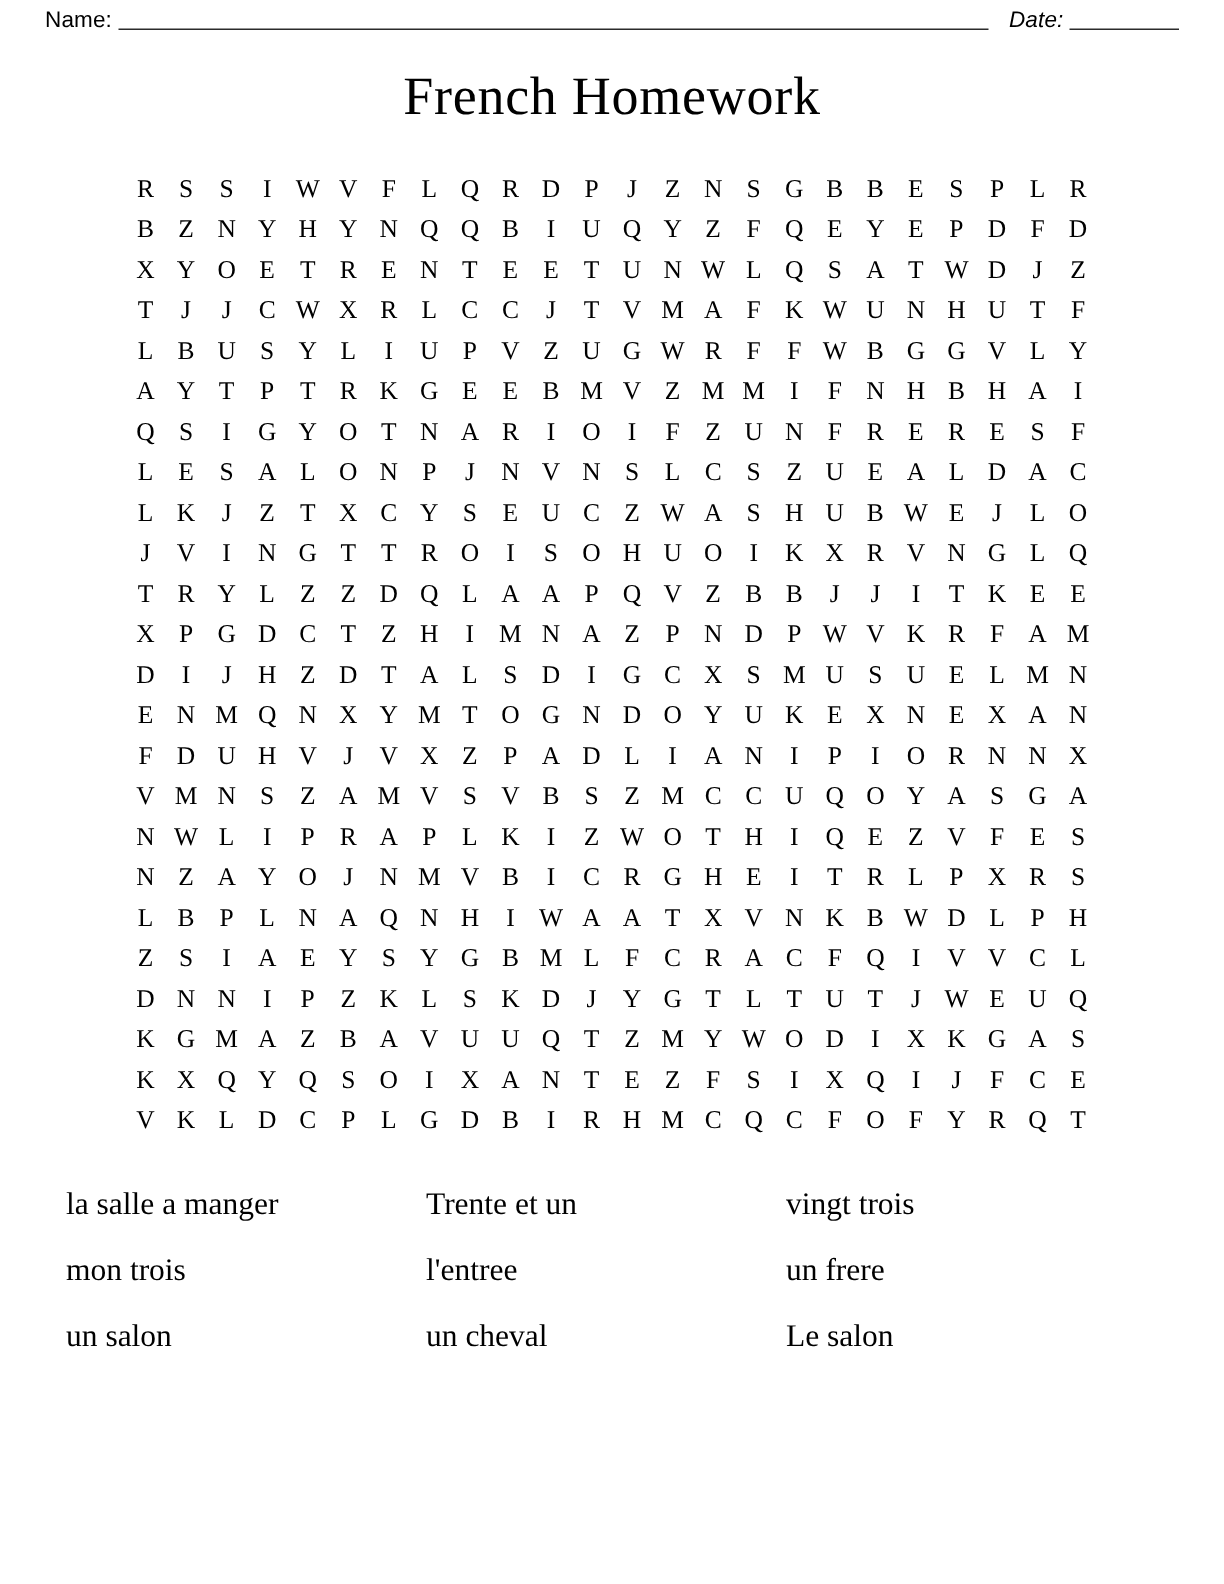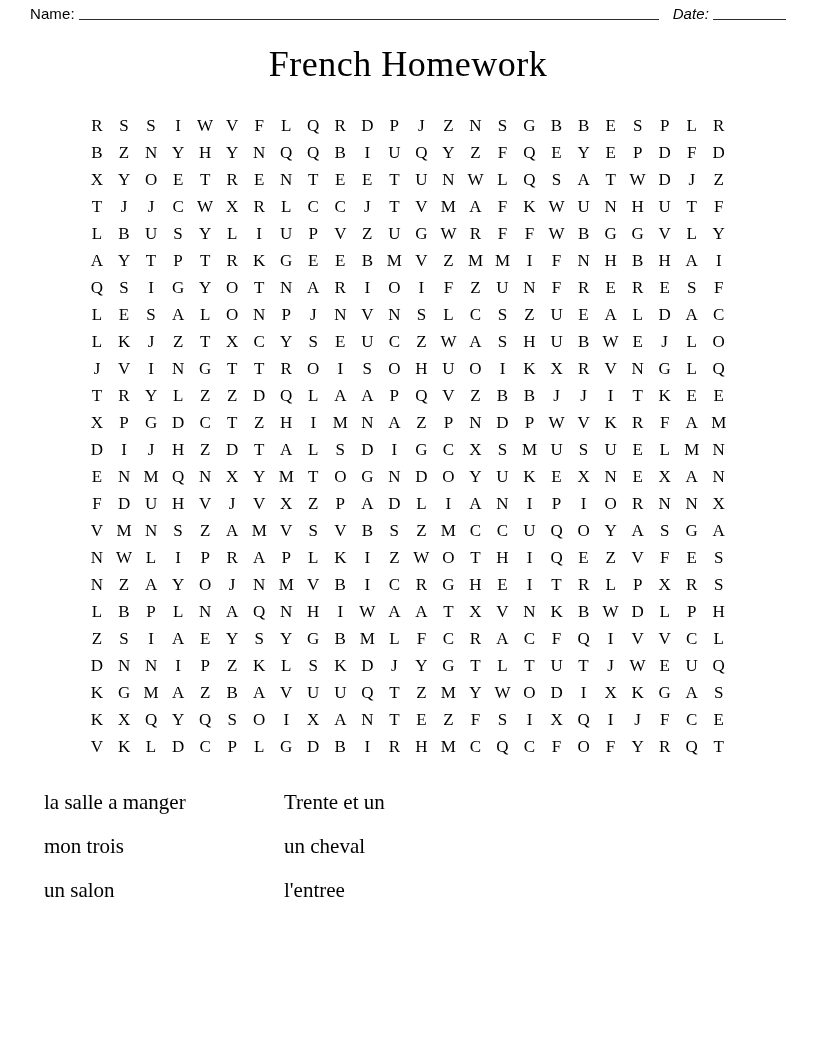--- a/index.html
+++ b/index.html
@@ -750,16 +750,21 @@
   </div>
 
 <div class="word-list">
   <div class="word-col word-col-1">
       <div class="word-item">la salle a manger</div>
       <div class="word-item">mon trois</div>
       <div class="word-item">un salon</div>
     </div>
   <div class="word-col word-col-2">
       <div class="word-item">Trente et un</div>
+      <div class="word-item">l'entree</div>
       <div class="word-item">un cheval</div>
-      <div class="word-item">l'entree</div>
+    </div>
+  <div class="word-col word-col-3">
+      <div class="word-item">vingt trois</div>
+      <div class="word-item">un frere</div>
+      <div class="word-item">Le salon</div>
     </div>
 </div>
 
 </body></html>

